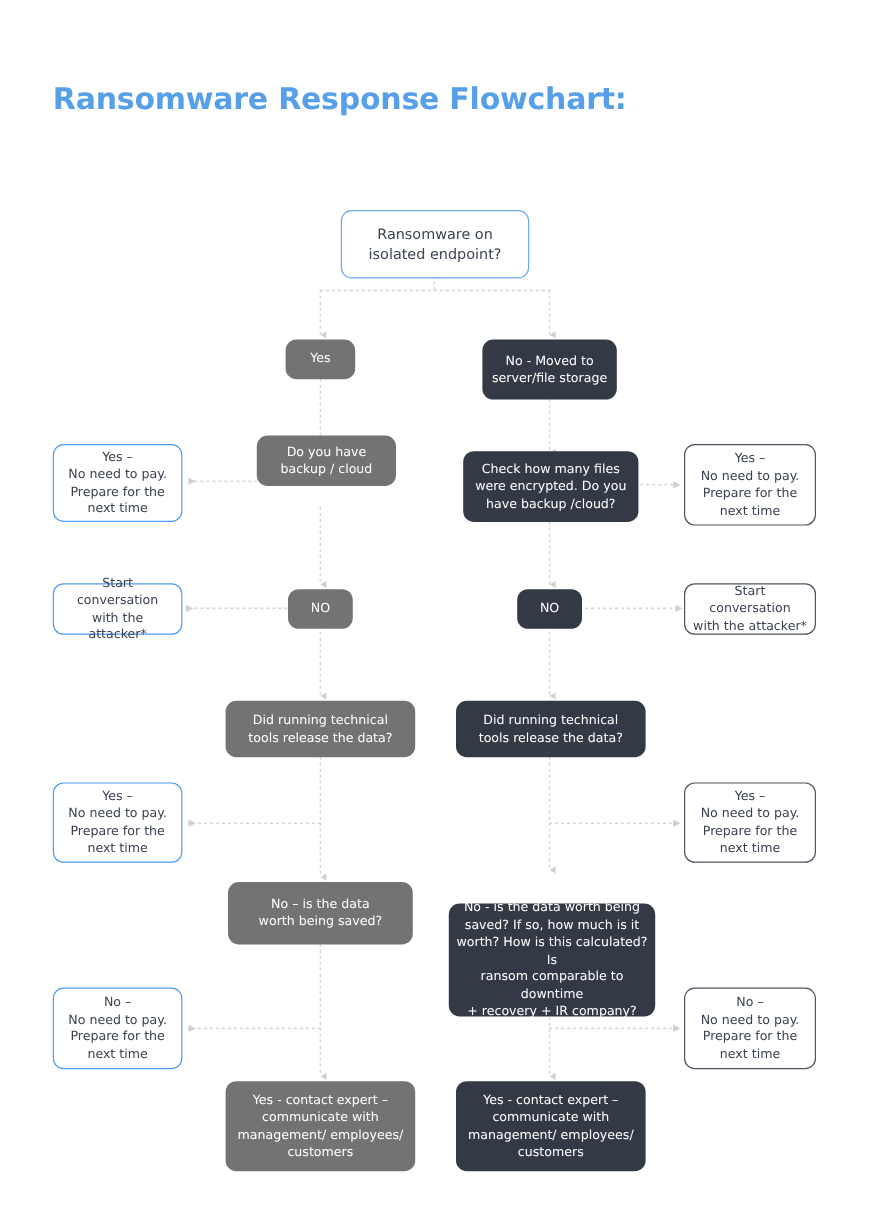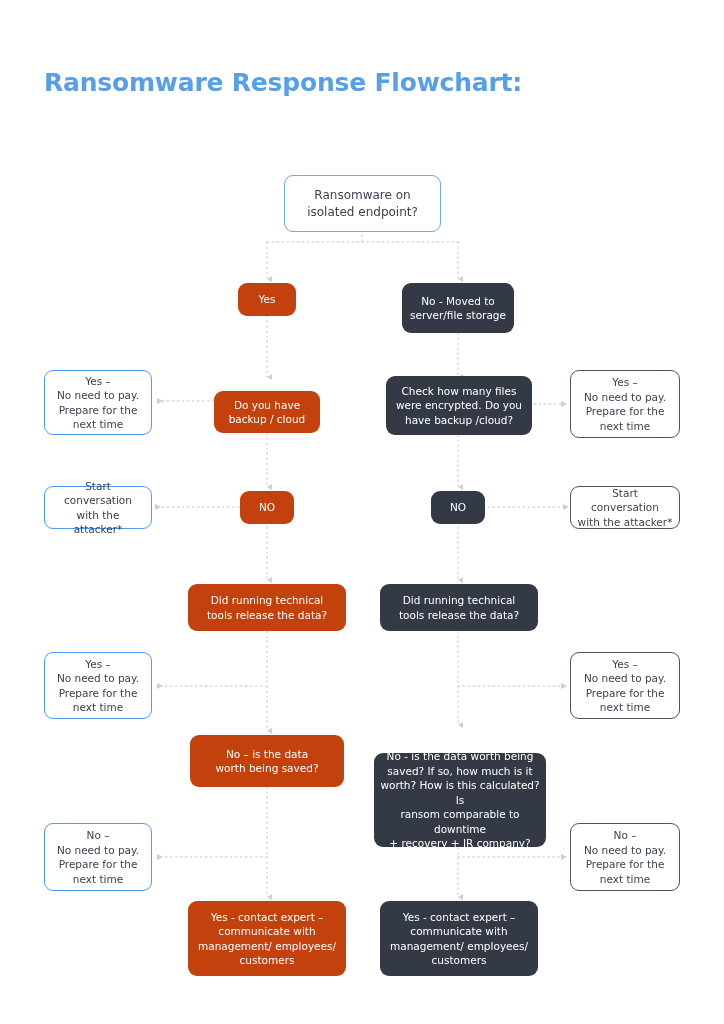--- a/index.html
+++ b/index.html
@@ -63,21 +63,21 @@
     color: #3b4251;
   }
   
   .node.outline-dark {
     background: #ffffff;
     border: 1.2px solid #4e535f;
     color: #3b4251;
   }
   
   .node.fill-blue {
-    background: #c2410c;
+    background: #737373;
     color: #ffffff;
     border: none;
   }
   
   .node.fill-dark {
     background: #333945;
     color: #ffffff;
     border: none;
   }
   
@@ -146,21 +146,21 @@
   <div class="title">Ransomware Response Flowchart:</div>
 
   <div class="node root" style="left:284px; top:153px; width:157px; height:57px;margin-top:22px;">
     <span class="label">Ransomware on<br>isolated endpoint?</span>
   </div>
 
   <div class="node fill-blue" style="left:238px; top:283px; width:58px; height:33px;">
     <span class="label">Yes</span>
   </div>
 
-  <div class="node fill-blue" style="left:214px; top:391px; width:106px; height:42px;">
+  <div class="node fill-blue" style="left:214px; top:363px; width:116px; height:42px;">
     <span class="label">Do you have<br>backup / cloud</span>
   </div>
 
   <div class="node outline-blue" style="left:44px; top:370px; width:108px; height:65px;">
     <span class="label">Yes –<br>No need to pay.<br>Prepare for the<br>next time</span>
   </div>
 
   <div class="node fill-blue" style="left:240px; top:491px; width:54px; height:33px;">
     <span class="label">NO</span>
   </div>

